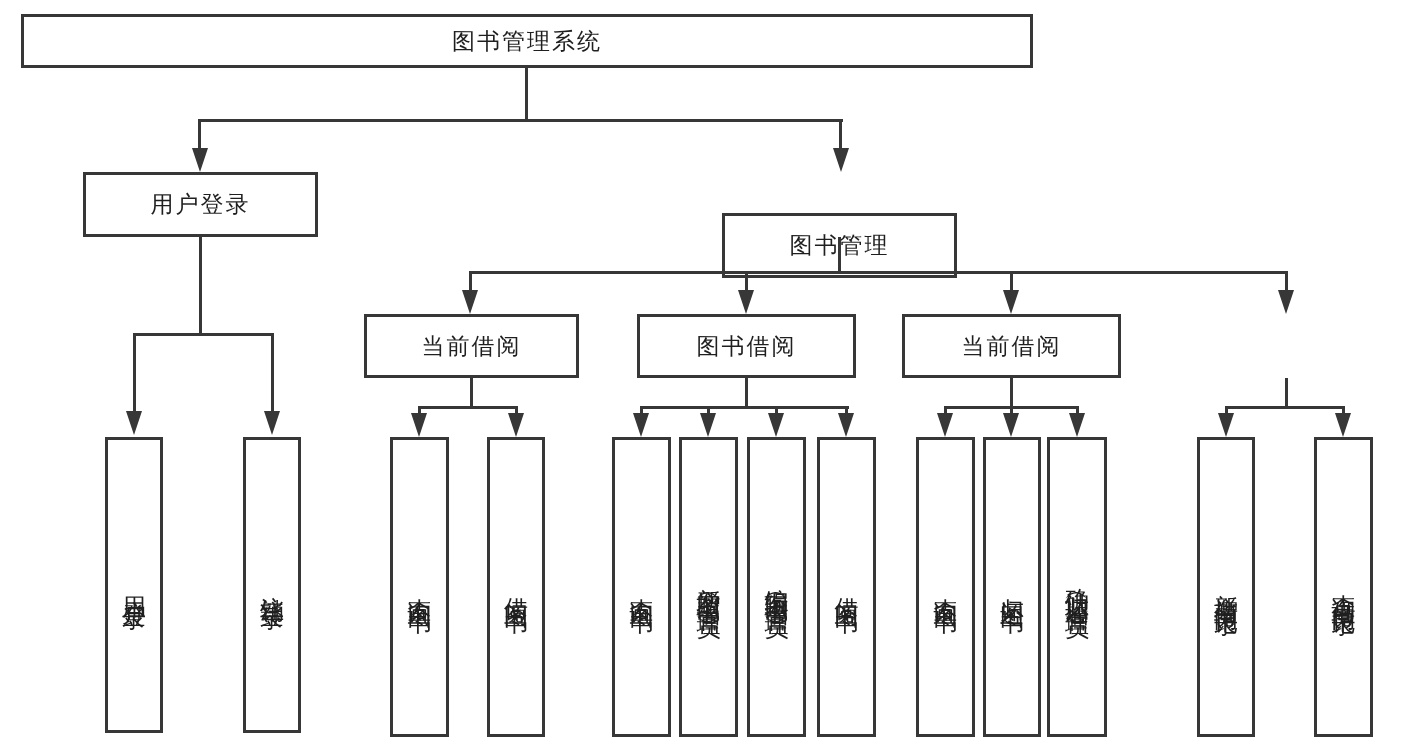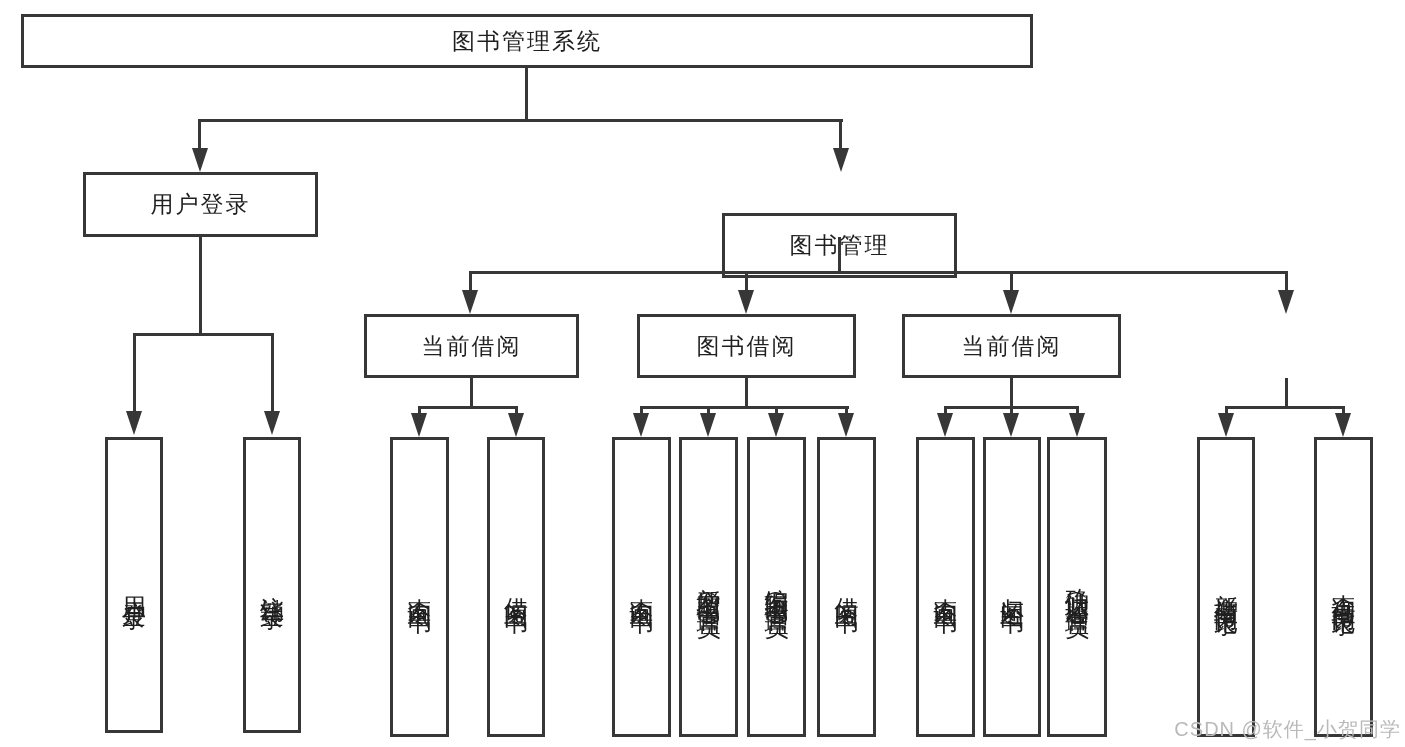--- a/index.html
+++ b/index.html
@@ -183,15 +183,14 @@
   <div class="vl" style="left:1342px; top:406px; height:9px;"></div>
   <div class="arrow" style="left:1335px; top:413px;"></div>
 
   <div class="node vbox" style="left:1197px; top:437px; width:58px; height:300px;">
     <span>新增借阅记录</span>
   </div>
   <div class="node vbox" style="left:1314px; top:437px; width:59px; height:300px;">
     <span>查询借阅记录</span>
   </div>
 
-  <div class="watermark">CSDN @软件_小贺同学</div>
 
 </div>
 
 </body></html>

